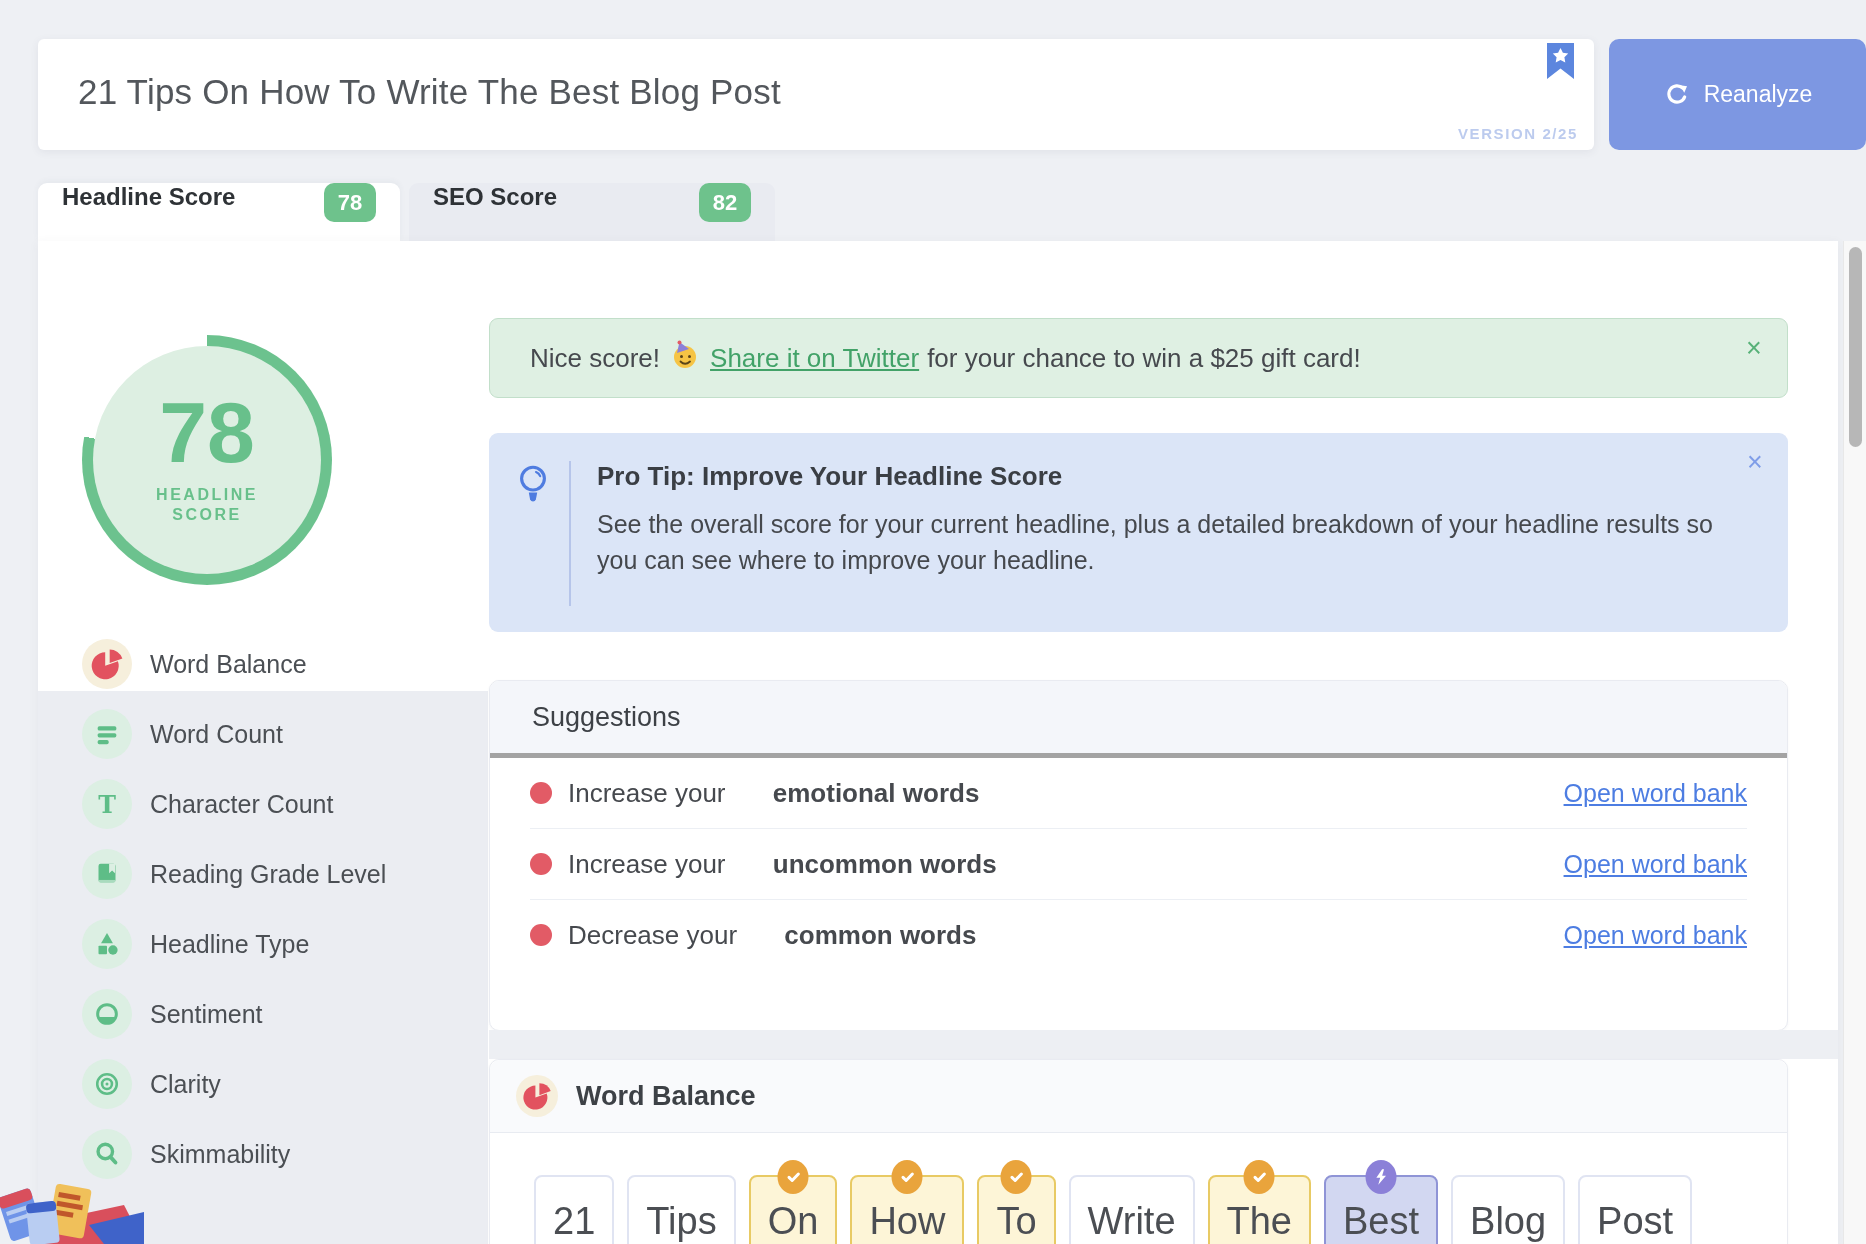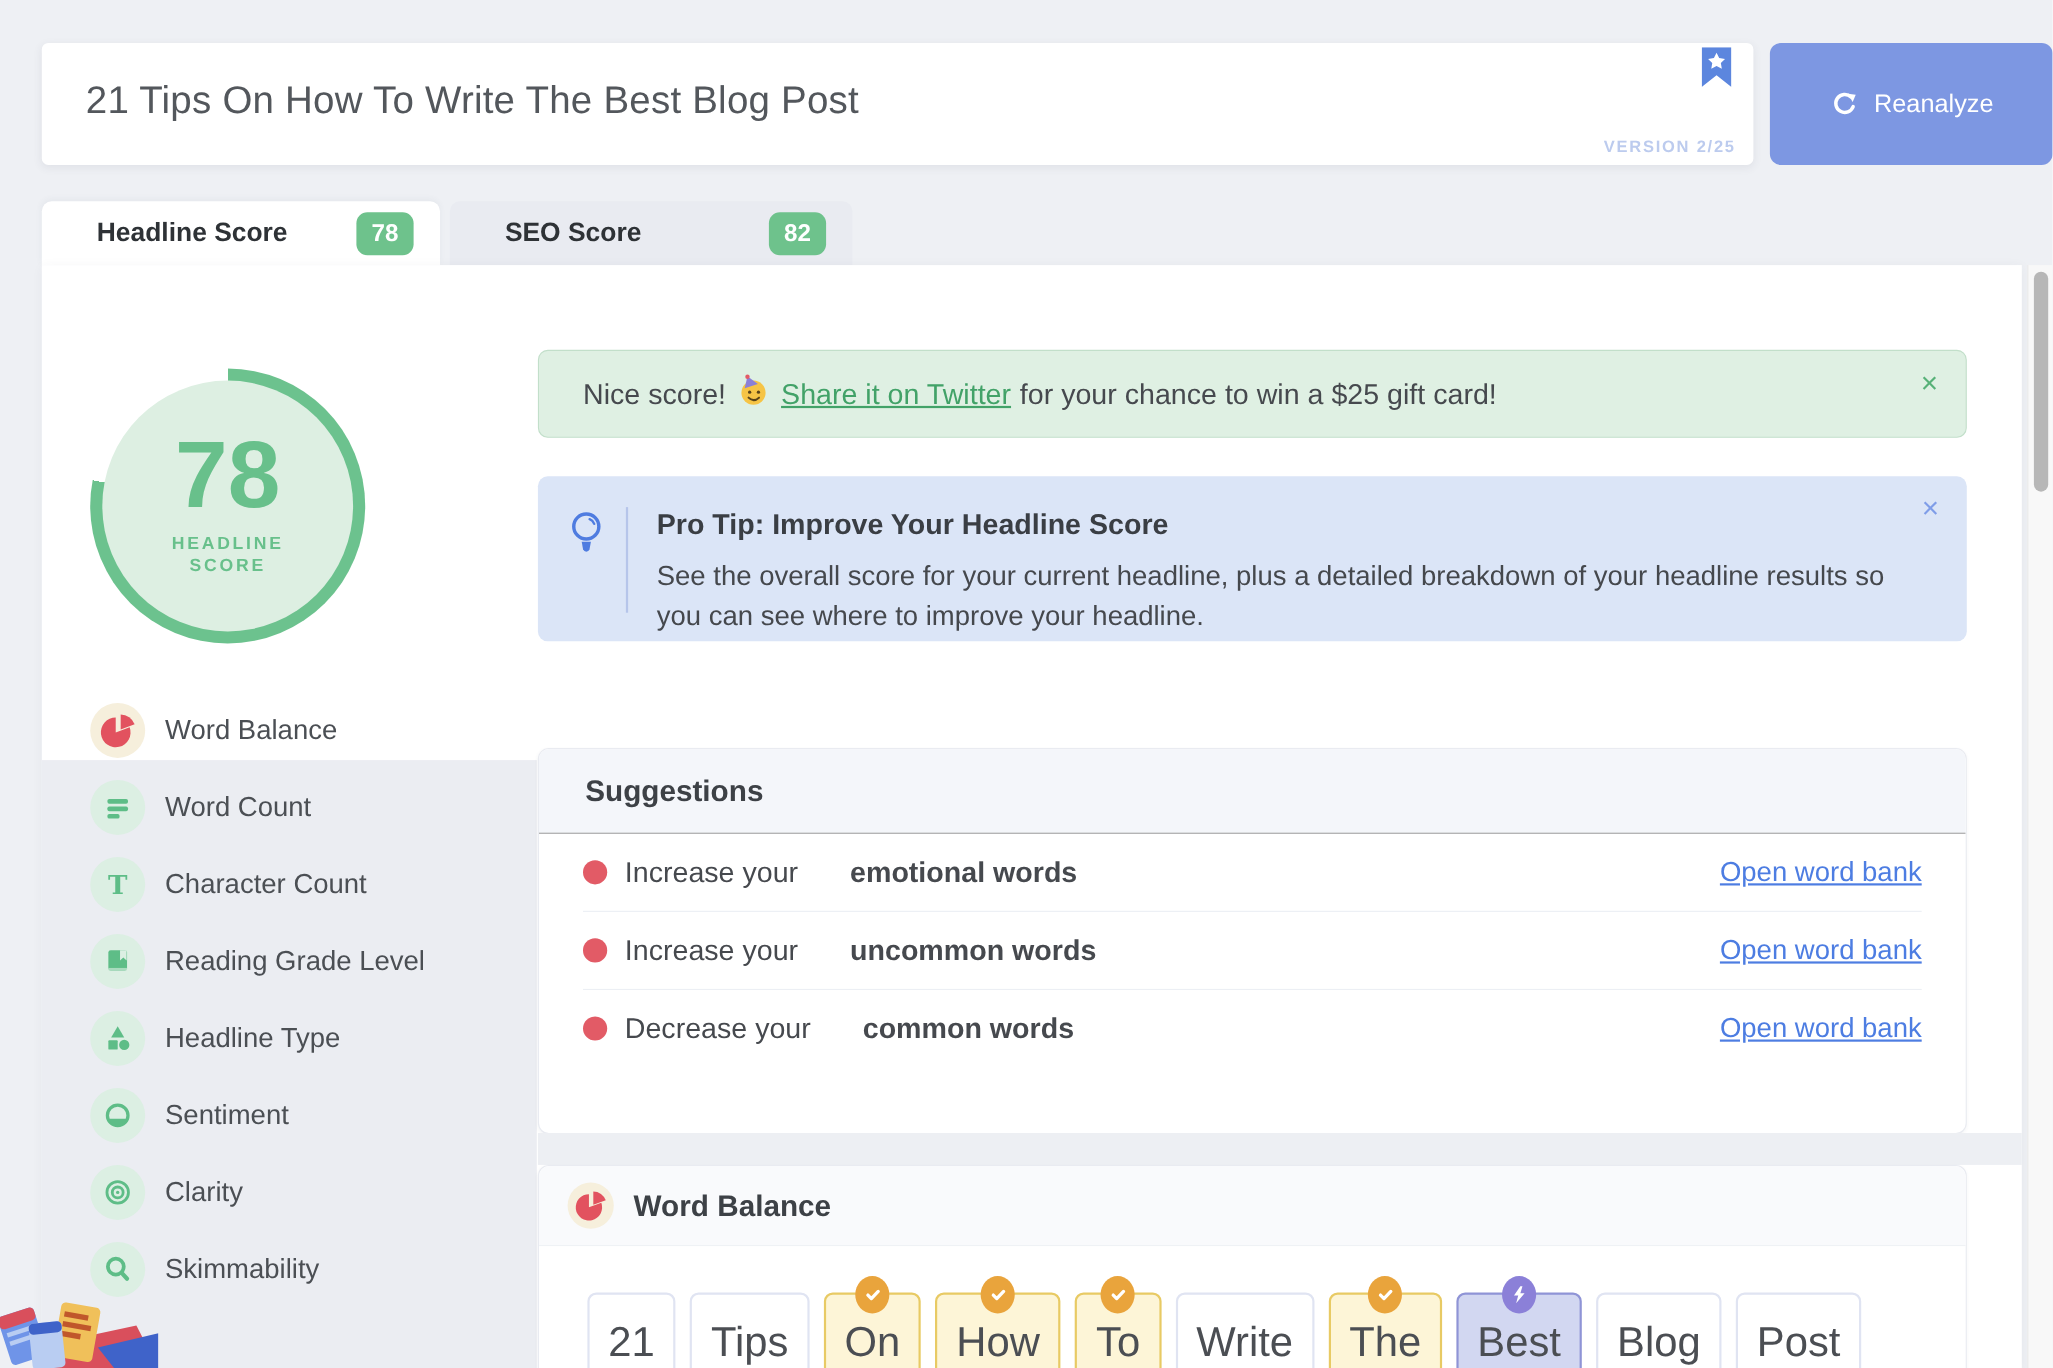--- a/index.html
+++ b/index.html
@@ -30,22 +30,22 @@
   .reanalyze-btn {
     position:absolute; left:1609px; top:39px; width:257px; height:111px;
     background:#7d97e2; border:none; border-radius:10px;
     display:flex; align-items:center; justify-content:center; gap:13px;
     color:#fff; font-size:23px; font-weight:normal; cursor:pointer;
     font-family:"Liberation Sans", sans-serif;
   }
   
   .tab {
     position:absolute; top:183px; height:58px;
-    display:flex; align-items:center;
-    border-radius:9px 9px 0 0; padding:0 24px 0 50px; cursor:pointer;
+    display:flex; align-items:flex-start;
+    border-radius:9px 9px 0 0; padding:0 24px 0 24px; cursor:pointer;
   }
   .tab-active { left:38px; width:362px; background:#fff; box-shadow:0 -2px 6px rgba(60,70,90,.05); }
   .tab-inactive { left:409px; width:366px; background:#e9ebf1; }
   .tab-label { font-size:24px; font-weight:bold; color:#2e3236; }
   .score-badge {
     margin-left:auto; min-width:52px; height:39px; border-radius:10px;
     background:#6ec28c; color:#fff; font-size:22px; font-weight:bold;
     display:flex; align-items:center; justify-content:center; padding:0 10px;
   }
   
@@ -86,39 +86,39 @@
   .green-banner .emoji { margin:0 10px; }
   .banner-link { color:#42a268; text-decoration:underline; margin-right:8px; cursor:pointer; }
   .close-btn {
     position:absolute; top:16px; right:20px; width:26px; height:26px;
     font-size:27px; line-height:26px; text-align:center; cursor:pointer; background:none; border:none;
     font-family:"Liberation Sans", sans-serif;
   }
   .close-green { color:#57b178; }
   .close-blue { color:#7f9de8; }
   .pro-tip {
-    position:absolute; left:0; top:192px; width:1299px; height:150px;
+    position:absolute; left:0; top:192px; width:1299px; height:199px;
     background:#dbe5f7; border-radius:9px;
     display:flex; padding:26px 60px 24px 24px;
   }
   .pro-tip-iconcol { width:40px; display:flex; justify-content:center; padding-top:4px; }
   .pro-tip-divider { width:2px; background:#b6c5ea; margin:2px 0 2px 16px; }
   .pro-tip-content { flex:1; padding-left:26px; }
   .pro-tip-title { font-size:26px; font-weight:bold; color:#3a3e44; margin-top:2px; }
   .pro-tip-body { font-size:25px; color:#45484d; line-height:1.45; margin-top:14px; max-width:1135px; }
   .pro-tip-link { display:inline-block; margin-top:16px; font-size:25px; font-weight:bold; color:#4a7be0; text-decoration:underline; cursor:pointer; }
   .suggestions-card {
     position:absolute; left:0; top:439px; width:1299px; height:351px;
     background:#fff; border:1px solid #e9ebf1; border-radius:10px;
     box-shadow:0 1px 3px rgba(60,70,90,.05); overflow:hidden;
   }
   .suggestions-header {
-    height:77px; background:#f4f6fa; border-bottom:1px solid #a3a3a3;
+    height:77px; background:#f4f6fa; border-bottom:5px solid #a3a3a3;
     display:flex; align-items:center; padding-left:42px;
-    font-size:27px; font-weight:bold; color:#3d4146;
+    font-size:27px; font-weight:normal; color:#3d4146;
   }
   .suggestion-row { height:70px; display:flex; align-items:center; padding:0 40px; }
   .suggestion-row:first-of-type { margin-top:14px; }
   .suggestion-divider { height:1px; background:#eceff4; margin:0 40px; }
   .red-dot { width:22px; height:22px; border-radius:50%; background:#e25b66; flex:0 0 auto; }
   .suggestion-text { margin-left:16px; font-size:26px; color:#46494e; }
   .suggestion-text b { font-weight:bold;margin-left:40px; }
   .wordbank-link { margin-left:auto; font-size:25px; color:#4d7de2; text-decoration:underline; cursor:pointer; }
   .gray-band { position:absolute; left:0; top:789px; width:1349px; height:29px; background:#edeff3; }
   .wordbalance-card {

